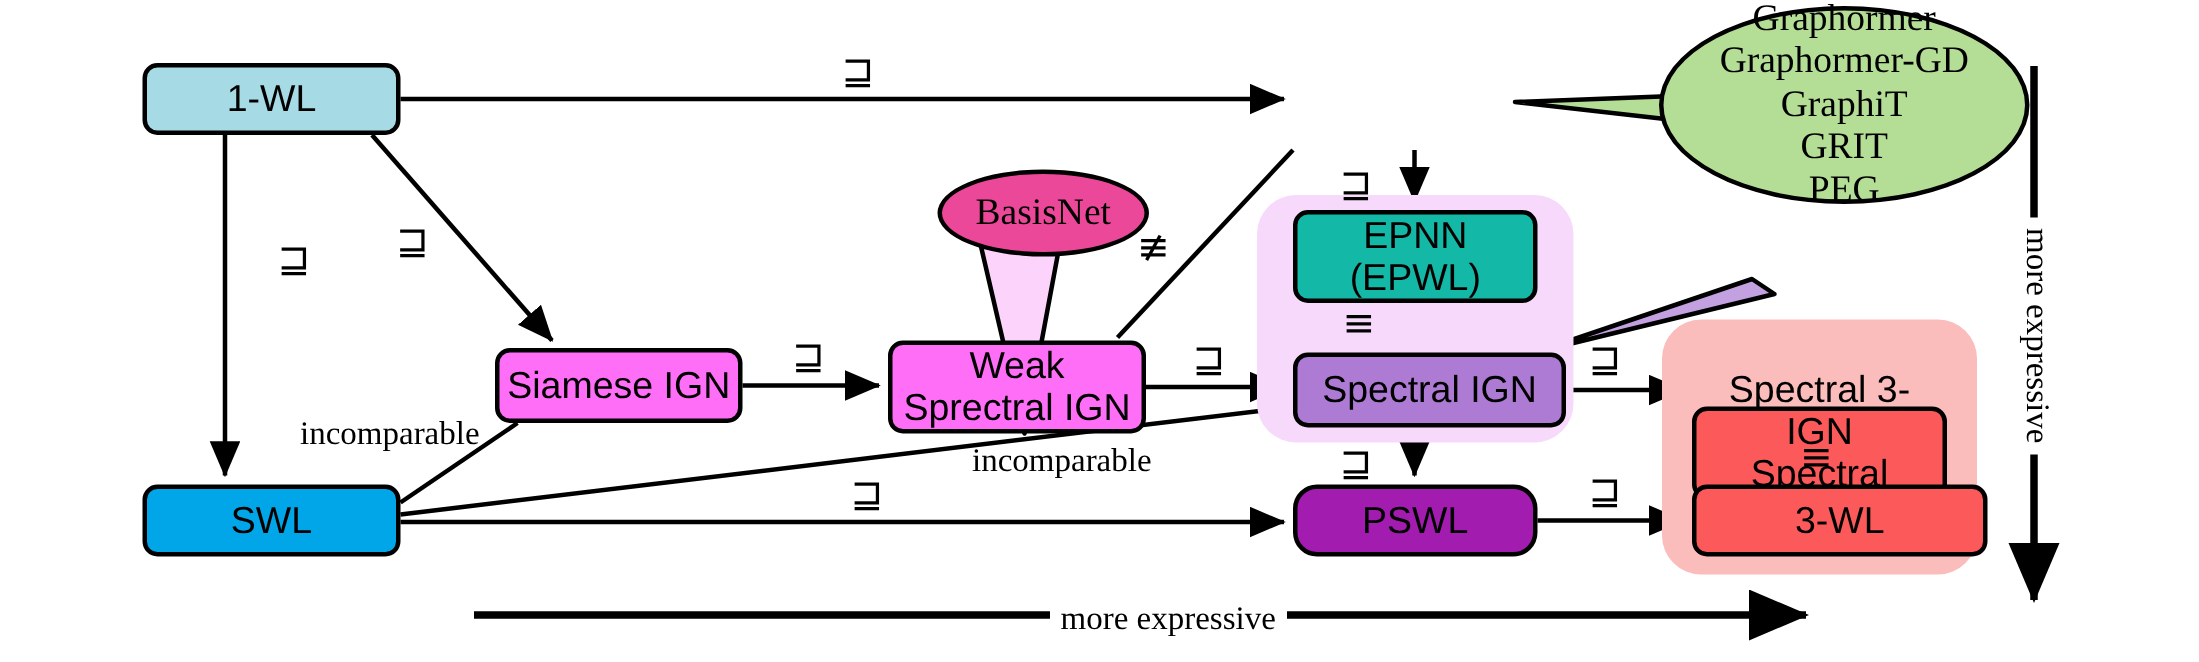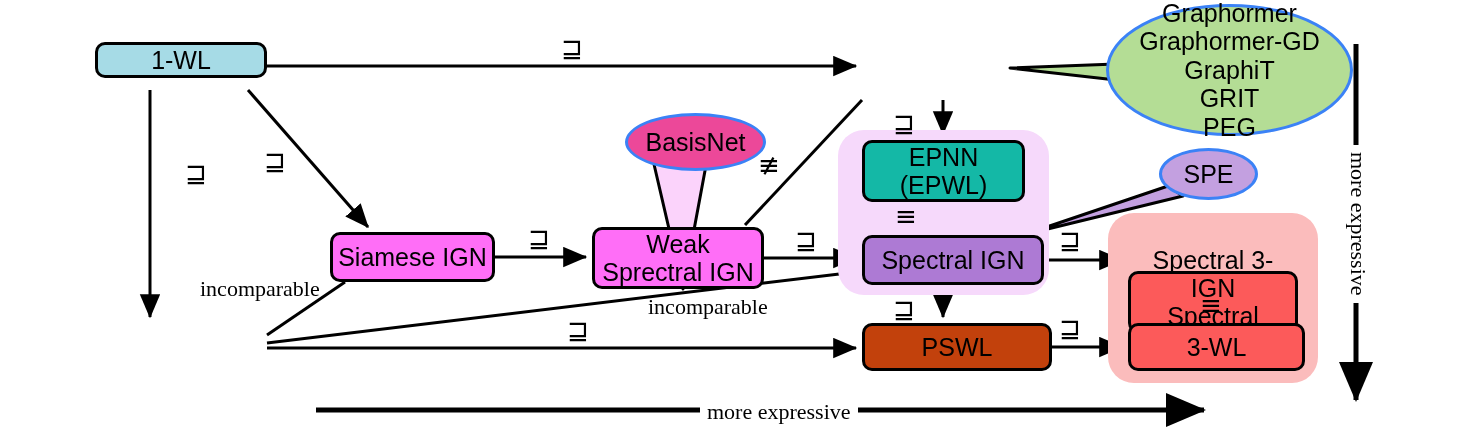--- a/index.html
+++ b/index.html
@@ -32,27 +32,27 @@
     font-family: "Liberation Sans", sans-serif;
     font-size: 25px;
     line-height: 1.12;
     color: #000000;
     z-index: 5;
     white-space: pre-line;
   }
   .ellipse {
     position: absolute;
     box-sizing: border-box;
-    border: 3px solid #3b82f6;
+    border: 3px solid #000000;
     border-radius: 50%;
     display: flex;
     align-items: center;
     justify-content: center;
     text-align: center;
-    font-family: Liberation Sans, sans-serif;
+    font-family: Liberation Serif, serif;
     font-size: 25px;
     line-height: 1.14;
     color: #000000;
     z-index: 6;
     white-space: pre-line;
   }
   .halo {
     position: absolute;
     border-radius: 26px;
     z-index: 2;
@@ -155,39 +155,39 @@
 
     <g stroke="#000000" stroke-width="5" fill="none">
       <path d="M316,410 L1204,410" marker-end="url(#ah)"></path>
     </g>
 
     <g stroke="#000000" stroke-width="5" fill="none">
       <path d="M1356,44 L1356,400" marker-end="url(#ah)"></path>
     </g>
   </svg>
 
-  <div class="node" id="node-one-wl" style="left: 95px; top: 42px; width: 172px; height: 36px; background: rgb(166, 219, 230);">1-WL</div>
+  <div class="node" id="node-one-wl" style="left: 95px; top: 42px; width: 172px; height: 48px; background: rgb(166, 219, 230);">1-WL</div>
+  <div class="node" id="node-swl" style="left: 95px; top: 323px; width: 172px; height: 48px; background: rgb(0, 166, 232);">SWL</div>
   <div class="node" id="node-weak-spectral-ign" style="left: 592px; top: 227px; width: 172px; height: 62px; background: rgb(255, 110, 247);">Weak
 Sprectral IGN</div>
   <div class="node" id="node-siamese-ign" style="left: 330px; top: 232px; width: 165px; height: 50px; background: rgb(255, 110, 247);">Siamese IGN</div>
   <div class="node" id="node-epnn" style="left: 862px; top: 140px; width: 163px; height: 62px; background: #14b8a6;">EPNN
 (EPWL)</div>
   <div class="node" id="node-spectral-ign" style="left: 862px; top: 235px; width: 182px; height: 50px; background: rgb(173, 122, 212);">Spectral IGN</div>
-  <div class="node" id="node-pswl" style="left: 862px; top: 323px; width: 190px; height: 48px; background: #c2410c;">PSWL</div>
+  <div class="node" id="node-pswl" style="left: 862px; top: 323px; width: 163px; height: 48px; background: #a21caf; border-radius: 16px;">PSWL</div>
   <div class="node" id="node-spectral-3-ign" style="left: 1128px; top: 227px; width: 170px; height: 62px; background: rgb(252, 90, 90); margin-top: 44px;">Spectral 3-IGN
 Spectral PPGN</div>
-  <div class="node" id="node-three-wl" style="left: 1128px; top: 323px; width: 177px; height: 48px; background: rgb(252, 90, 90);">3-WL</div>
+  <div class="node" id="node-three-wl" style="left: 1128px; top: 323px; width: 197px; height: 48px; background: rgb(252, 90, 90);">3-WL</div>
 
   <div class="ellipse" id="callout-graphormer-group" style="left: 1106px; top: 4px; width: 247px; height: 132px; background: rgb(180, 221, 149);">Graphormer
 Graphormer-GD
 GraphiT
 GRIT
 PEG</div>
   <div class="ellipse" id="callout-basisnet" style="left: 625px; top: 113px; width: 141px; height: 58px; background: #ec4899;">BasisNet</div>
-  <div class="ellipse" id="callout-spe" style="left: 1159px; top: 148px; width: 99px; height: 52px; background: rgb(195, 160, 224);">SPE</div>
 
   <div class="reltag" id="reltag-0" style="left: 561px; top: 35px;">⊒</div>
   <div class="reltag" id="reltag-1" style="left: 264px; top: 148px;">⊒</div>
   <div class="reltag" id="reltag-2" style="left: 185px; top: 160px;">⊒</div>
   <div class="reltag" id="reltag-3" style="left: 758px; top: 152px;">≢</div>
   <div class="reltag" id="reltag-4" style="left: 893px; top: 110px;">⊒</div>
   <div class="reltag" id="reltag-5" style="left: 895px; top: 203px;">≡</div>
   <div class="reltag" id="reltag-6" style="left: 528px; top: 225px;">⊒</div>
   <div class="reltag" id="reltag-7" style="left: 795px; top: 227px;">⊒</div>
   <div class="reltag" id="reltag-8" style="left: 1059px; top: 227px;">⊒</div>

